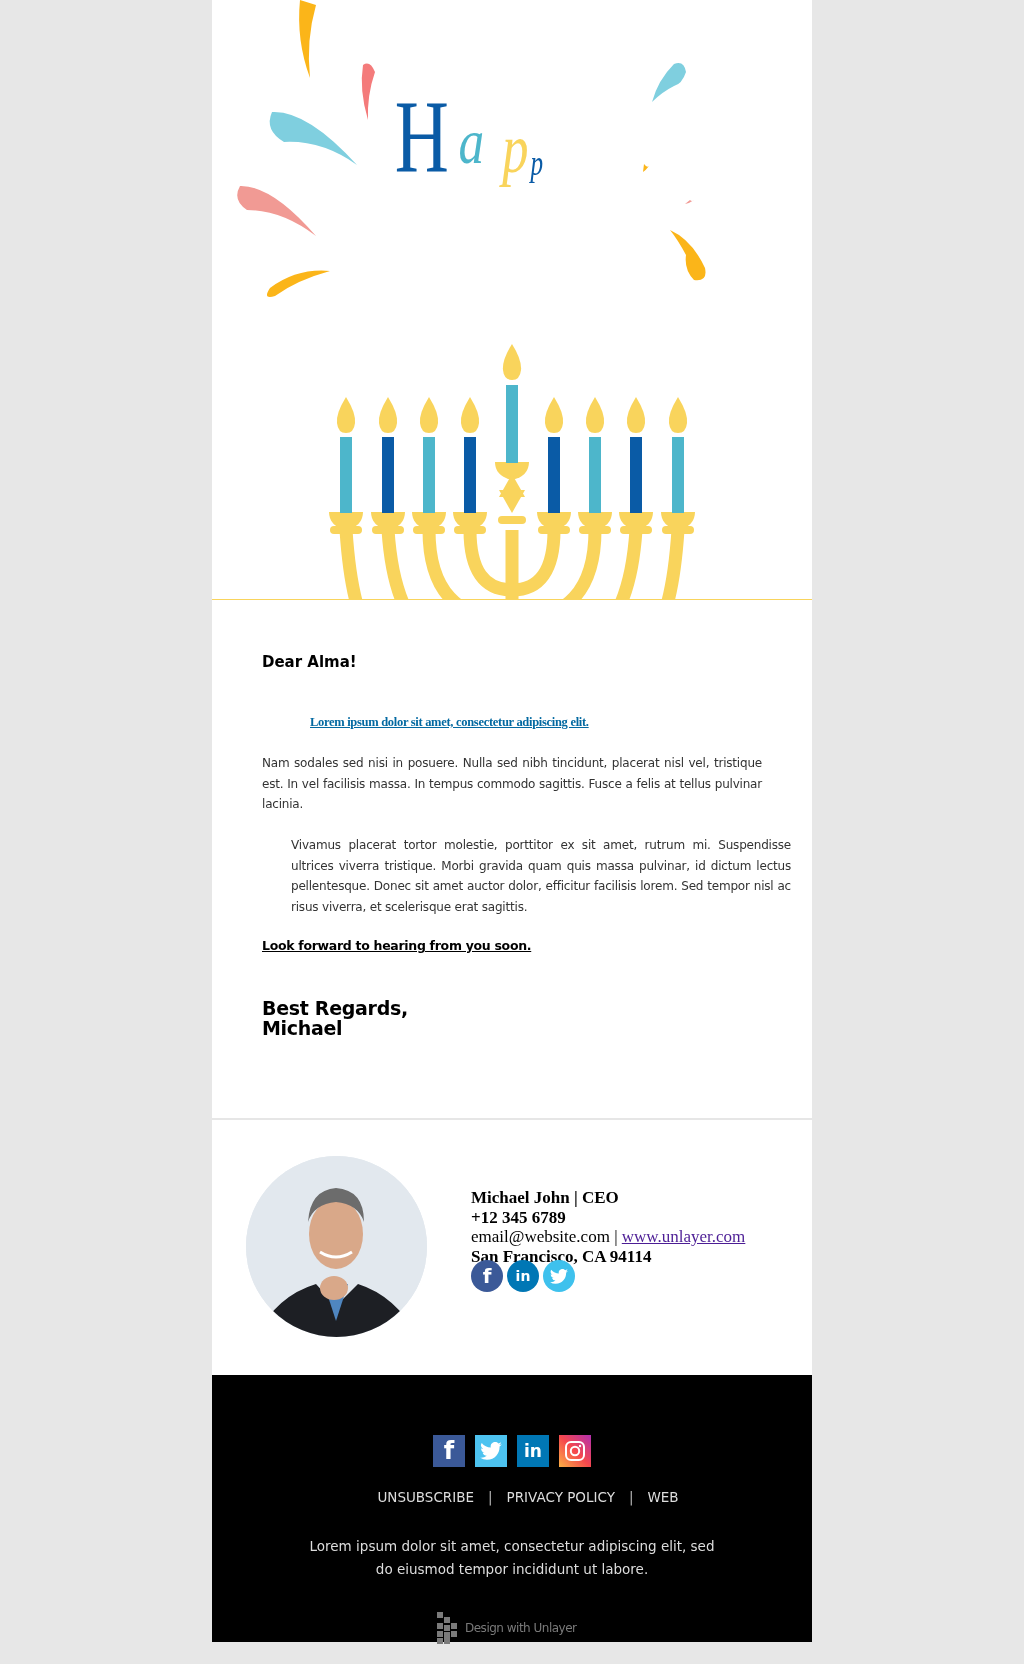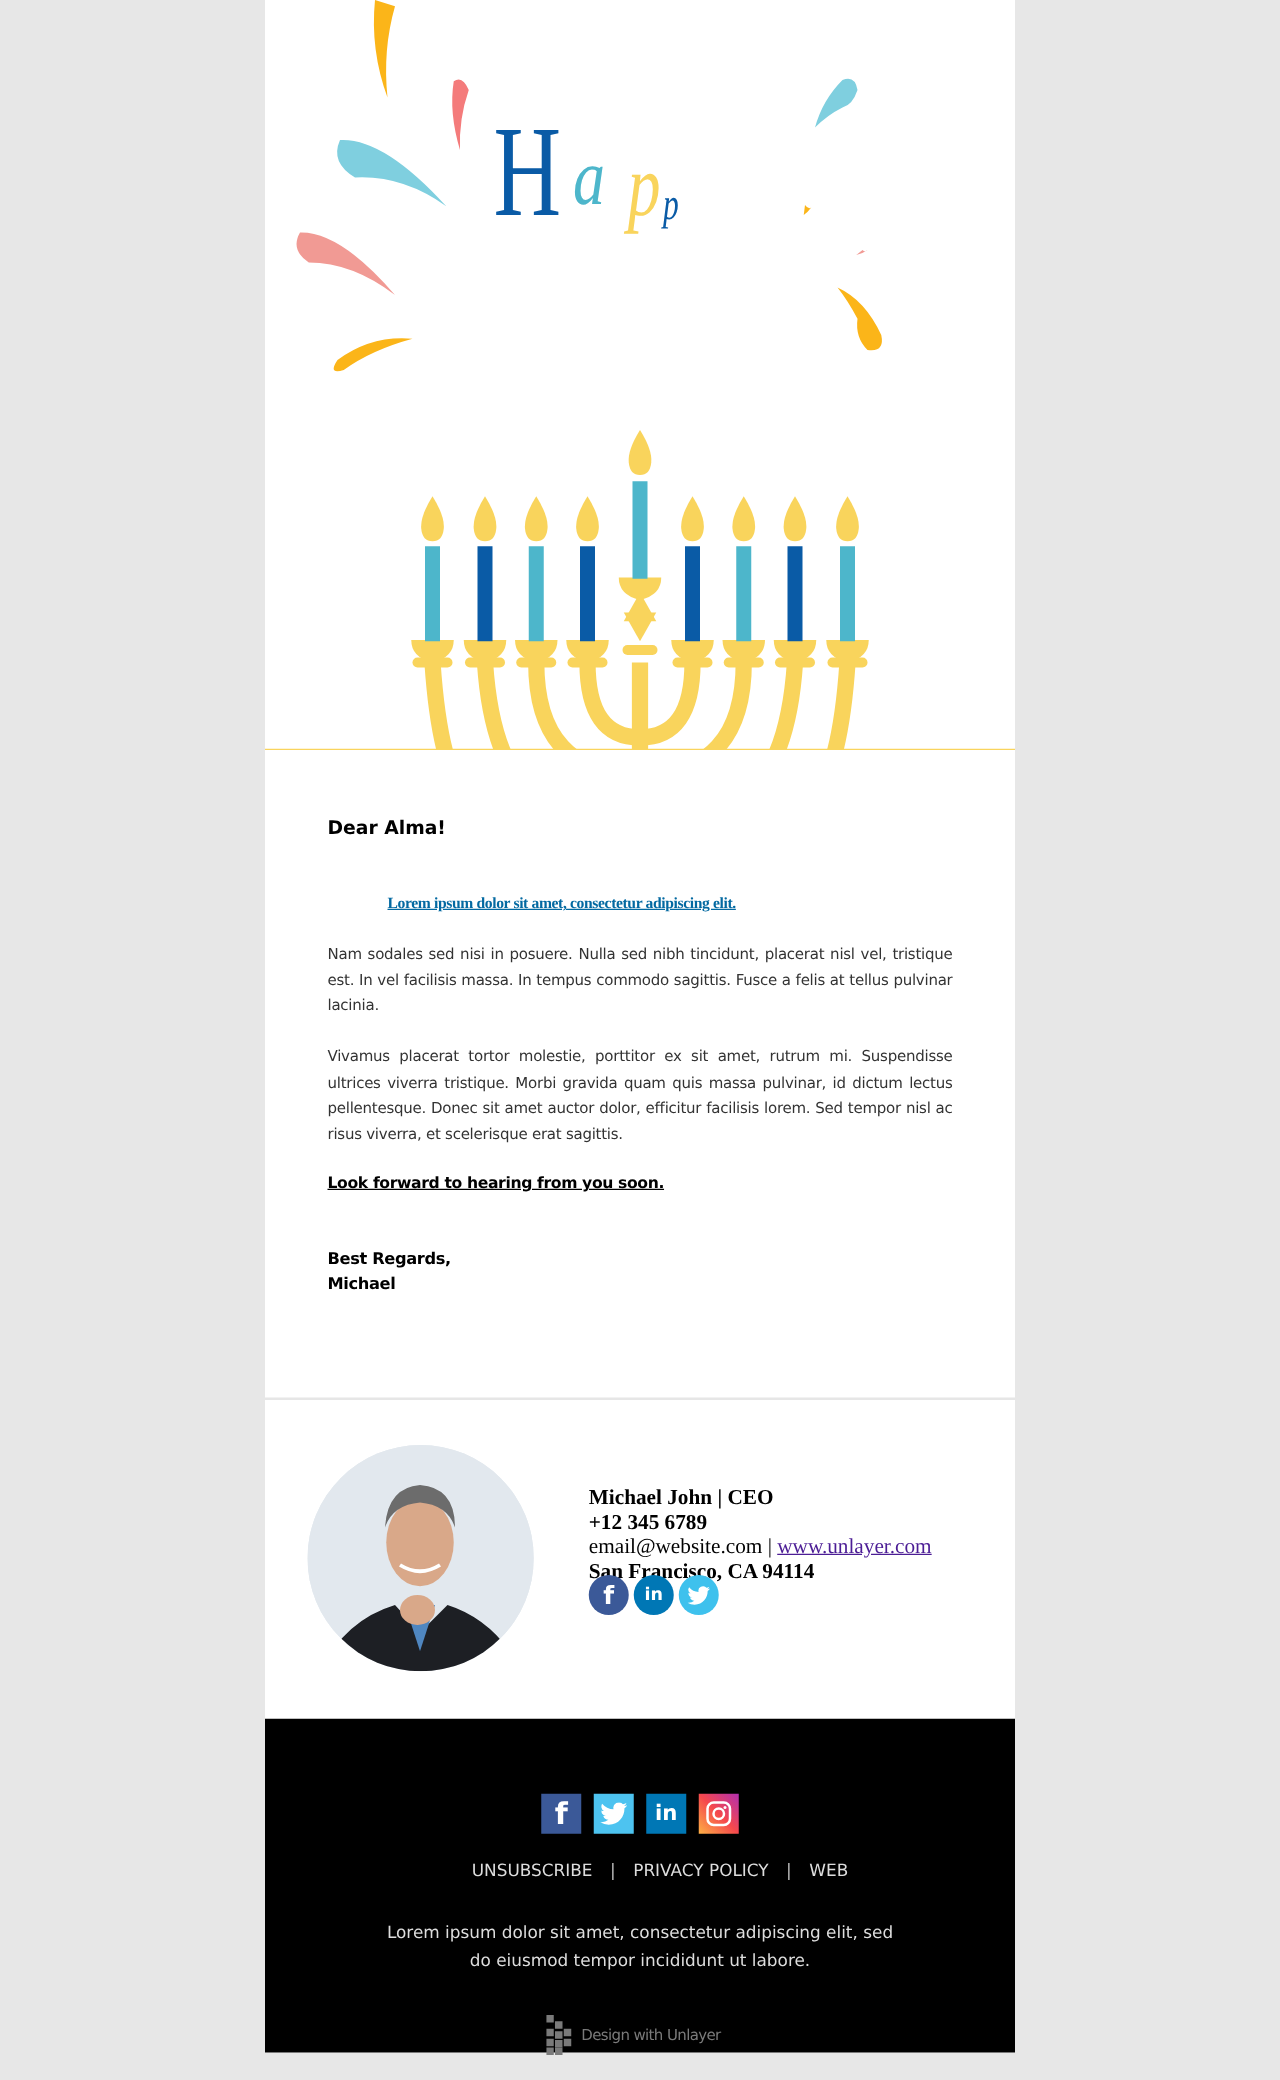--- a/index.html
+++ b/index.html
@@ -6,23 +6,23 @@
   body { width:1024px; height:1664px; background:#e7e7e7; font-family:"Liberation Sans", sans-serif; overflow:hidden; position:relative; }
   .email { position:absolute; left:212px; top:0; width:600px; background:#ffffff; }
   .hero { position:relative; width:600px; height:600px; background:#fff; overflow:hidden; }
   .hero svg { position:absolute; left:0; top:0; }
   .hero-line { position:absolute; left:0; top:599px; width:600px; height:2px; background:#f9d45c; }
   .body { position:relative; padding:50px 50px 0 50px; height:468px; color:#222; }
   .greeting { position:absolute; left:50px; top:53px; font-family:"DejaVu Sans", sans-serif; font-weight:bold; font-size:15px; color:#000; }
   .lead { position:absolute; left:50px; top:115px; font-family:Liberation Serif, serif; font-weight:bold; font-size:12.5px; color:#0369a1; text-decoration:underline; letter-spacing:-0.3px;margin-left:48px; }
   .para { position:absolute; left:50px; width:500px; font-family:"DejaVu Sans", sans-serif; font-size:12px; line-height:20.6px; color:#333; text-align:justify; letter-spacing:-0.2px; }
   .p1 { top:153px; }
-  .p2 { top:235px; }
+  .p2 { top:235px;margin-left:29px; }
   .closing { position:absolute; left:50px; top:338px; font-family:"DejaVu Sans", sans-serif; font-weight:bold; font-size:12.5px; color:#000; text-decoration:underline; letter-spacing:-0.3px; }
-  .regards { position:absolute; left:50px; top:398px; font-family:"DejaVu Sans", sans-serif; font-weight:bold; font-size:13px; line-height:20px; color:#000; letter-spacing:-0.3px; }
+  .regards { position:absolute; left:50px; top:398px; font-family:"DejaVu Sans", sans-serif; font-weight:bold; font-size:19px; line-height:20px; color:#000; letter-spacing:-0.3px; }
   .divider { width:600px; height:2px; background:#e6e6e6; }
   .sig { position:relative; height:255px; background:#fff; }
   .avatar { position:absolute; left:34px; top:36px; width:181px; height:181px; border-radius:50%; overflow:hidden; background:#e3e9ee; }
   .sig-info { position:absolute; left:259px; top:68px; font-family:Liberation Serif, serif; font-size:17px; line-height:19.5px; color:#000; }
   .sig-info .b { font-weight:bold; }
   .sig-info a { color:#4c1d95; text-decoration:underline; }
   .sig-social { position:absolute; left:259px; top:140px; display:flex; gap:4px; }
   .sig-social .c { width:32px; height:32px; border-radius:50%; display:flex; align-items:center; justify-content:center; color:#fff; font-weight:bold; font-family:"DejaVu Sans", sans-serif; }
   .footer { position:relative; height:267px; background:#000; }
   .f-social { position:absolute; left:0; width:600px; top:60px; display:flex; justify-content:center; gap:10px; }

